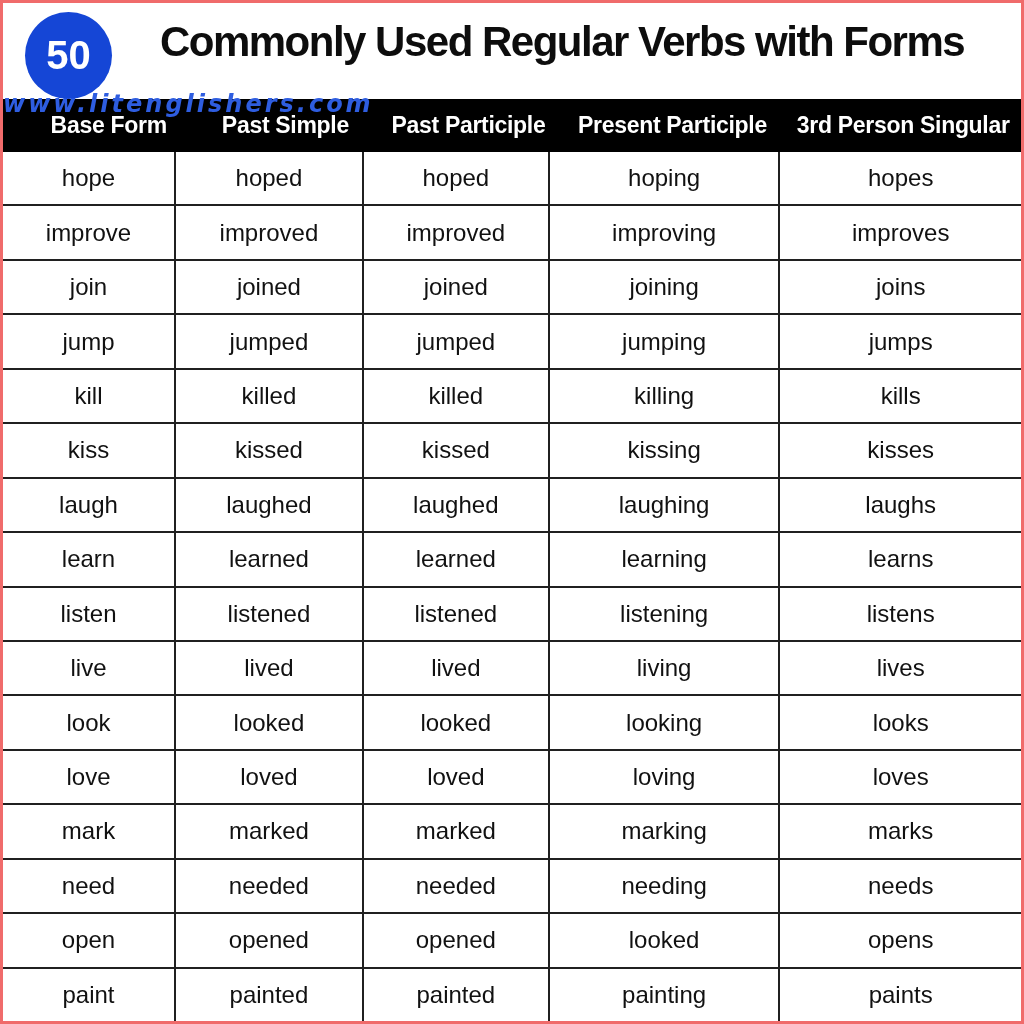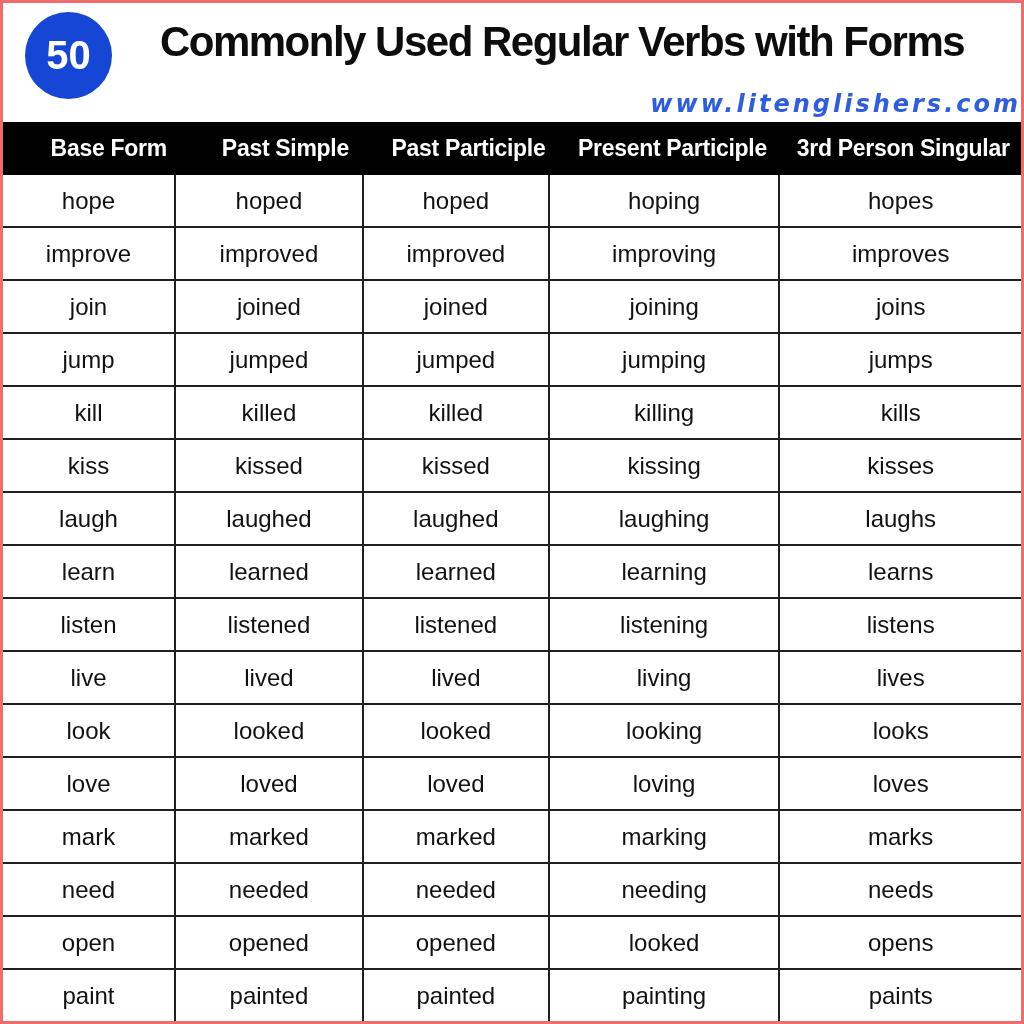--- a/index.html
+++ b/index.html
@@ -7,21 +7,21 @@
     box-sizing:border-box;
     width:1024px;height:1024px;
     background:#ffffff;
     border:3px solid #f06b6b;
     display:flex;flex-direction:column;
     overflow:hidden;
     font-family:"Liberation Sans", sans-serif;
   }
   .top{
     position:relative;
-    height:119px;
+    height:96px;
     flex:0 0 auto;
   }
   .badge{
     position:absolute;
     left:22px;top:9px;
     width:87px;height:87px;
     border-radius:50%;
     background:#1546d6;
     color:#ffffff;
     display:flex;align-items:center;justify-content:center;
@@ -31,21 +31,21 @@
     padding-left:100px;
     text-align:center;
     font-size:42px;
     font-weight:bold;
     letter-spacing:-1.5px;
     color:#0d0d0d;
     margin-top:16px;
     line-height:1.1;
   }
   .url{
-    text-align:right;
+    text-align:left;
     margin-top:25px;
     font-family:cursive,"DejaVu Sans",sans-serif;
     font-style:italic;
     font-weight:600;
     font-size:24px;
     letter-spacing:3px;
     color:#2e5de0;
   }
   .table-head{
     flex:0 0 auto;

